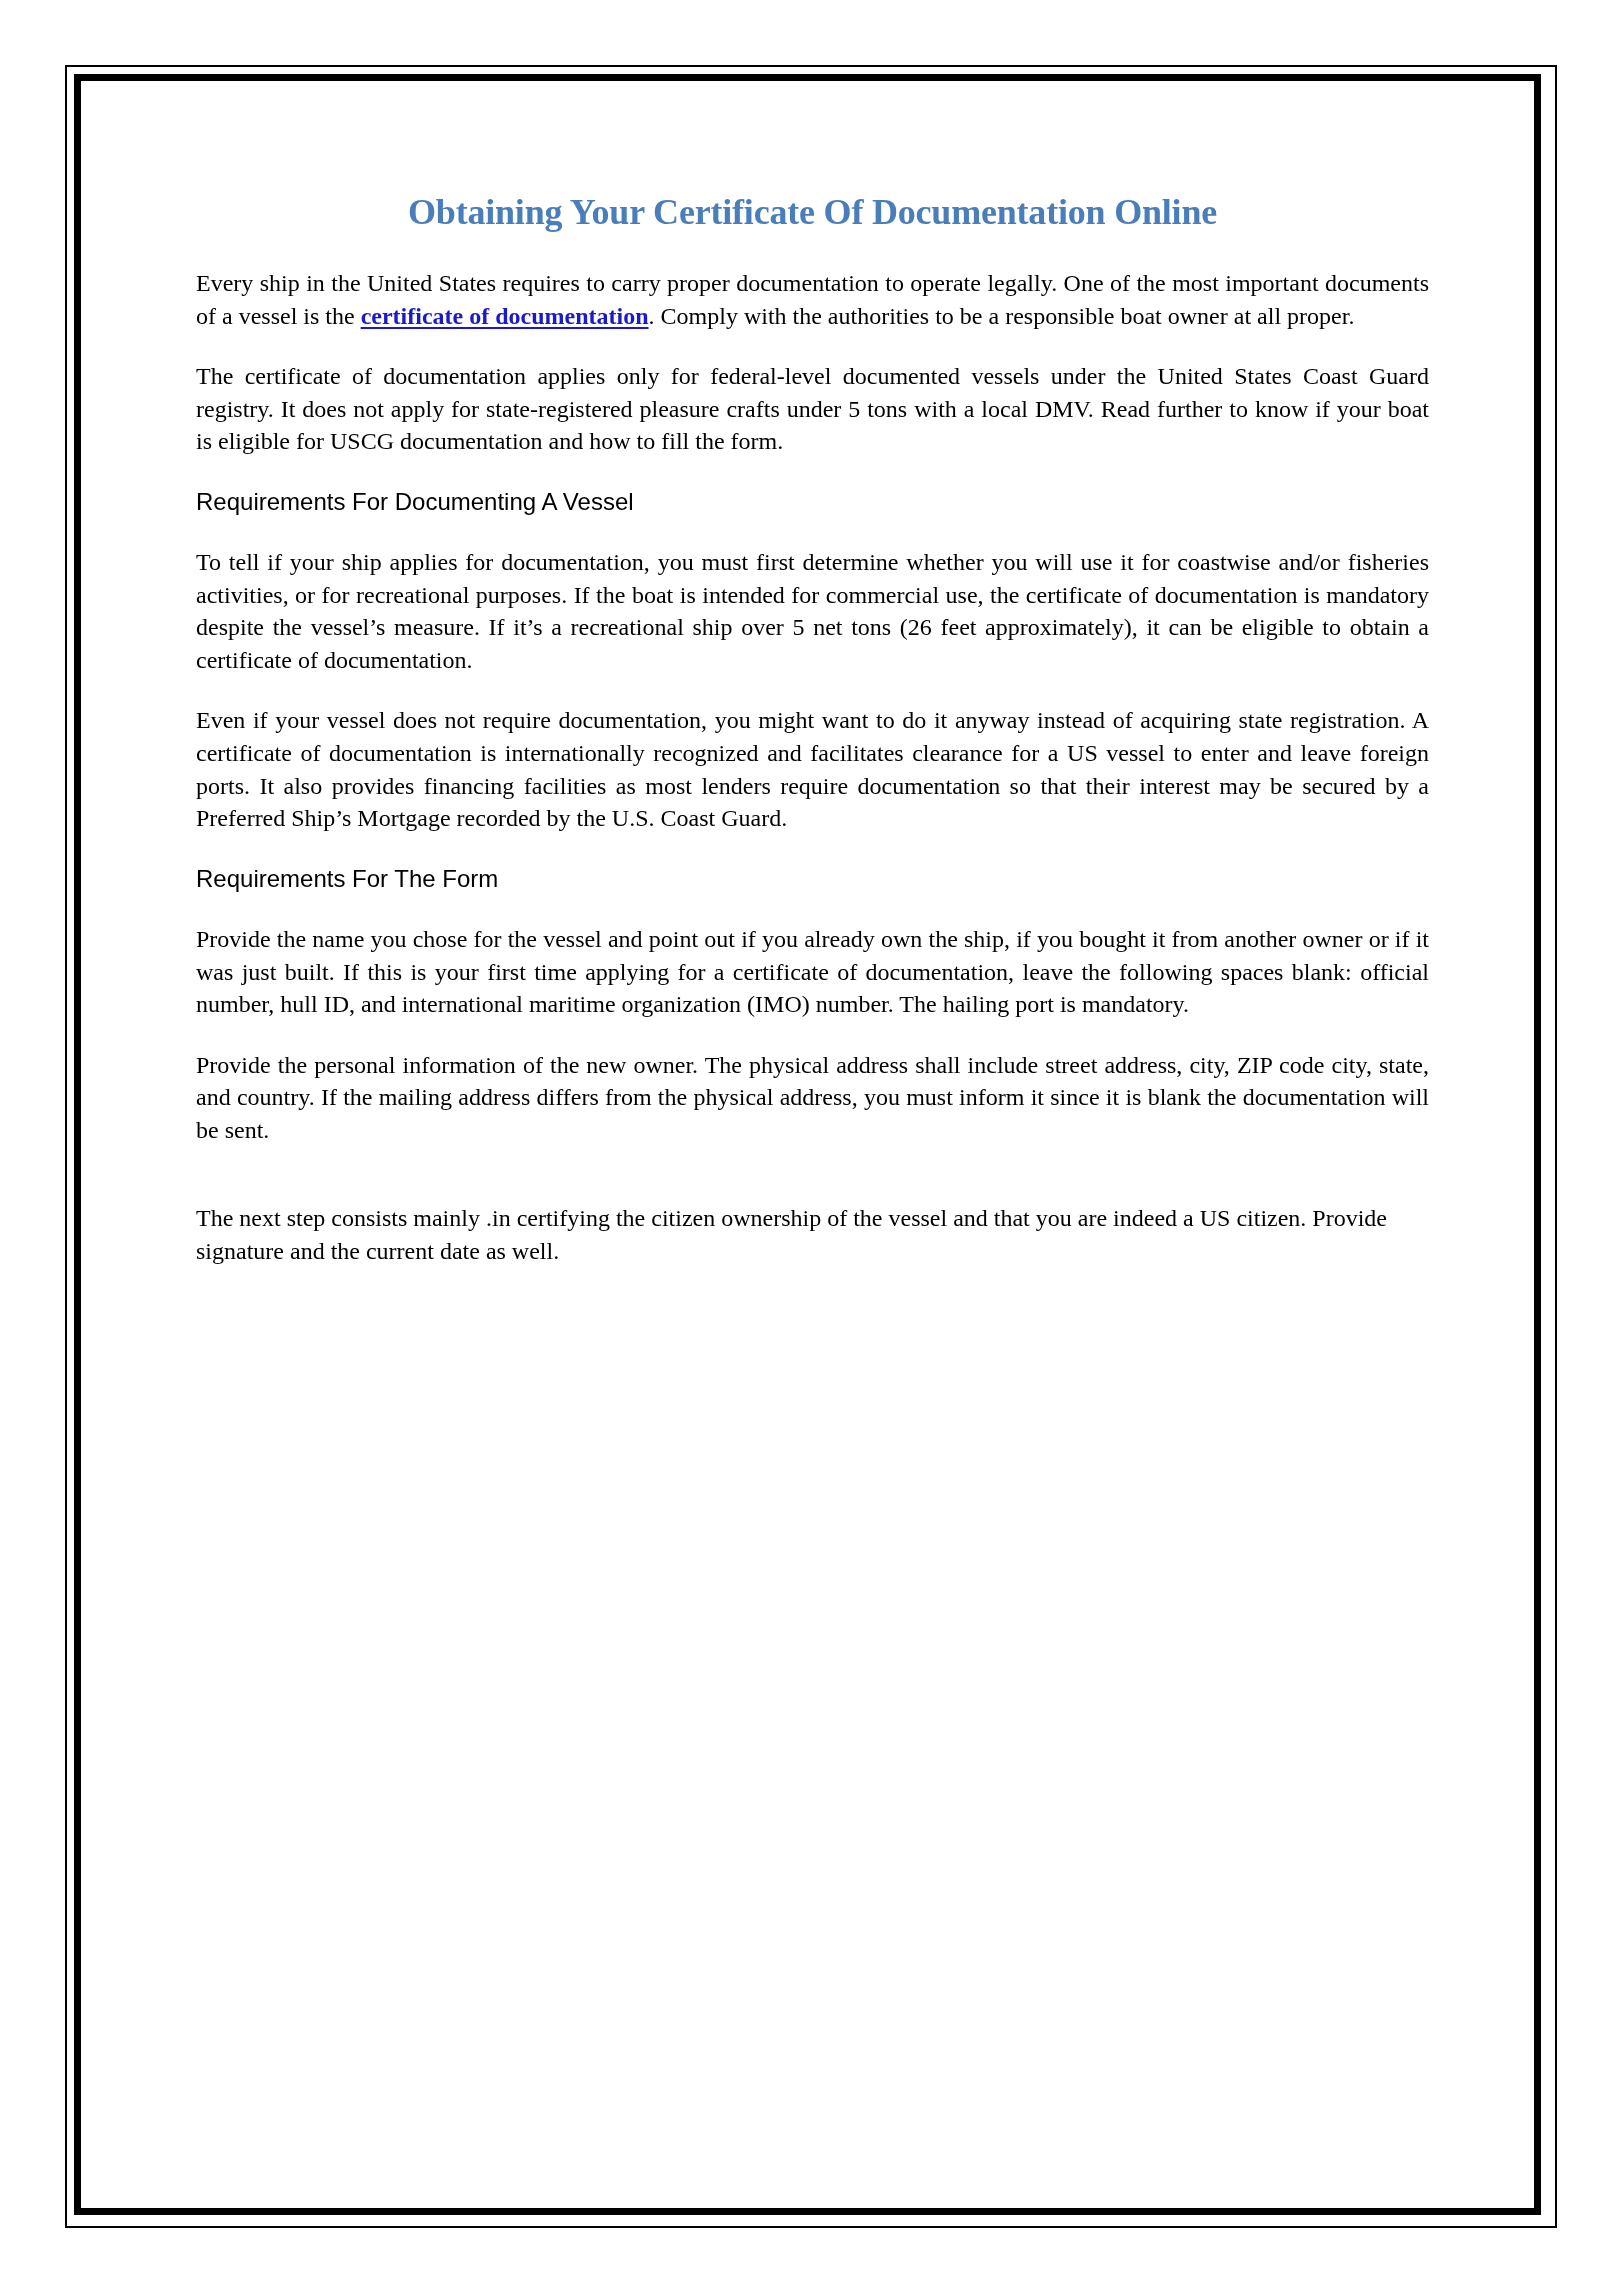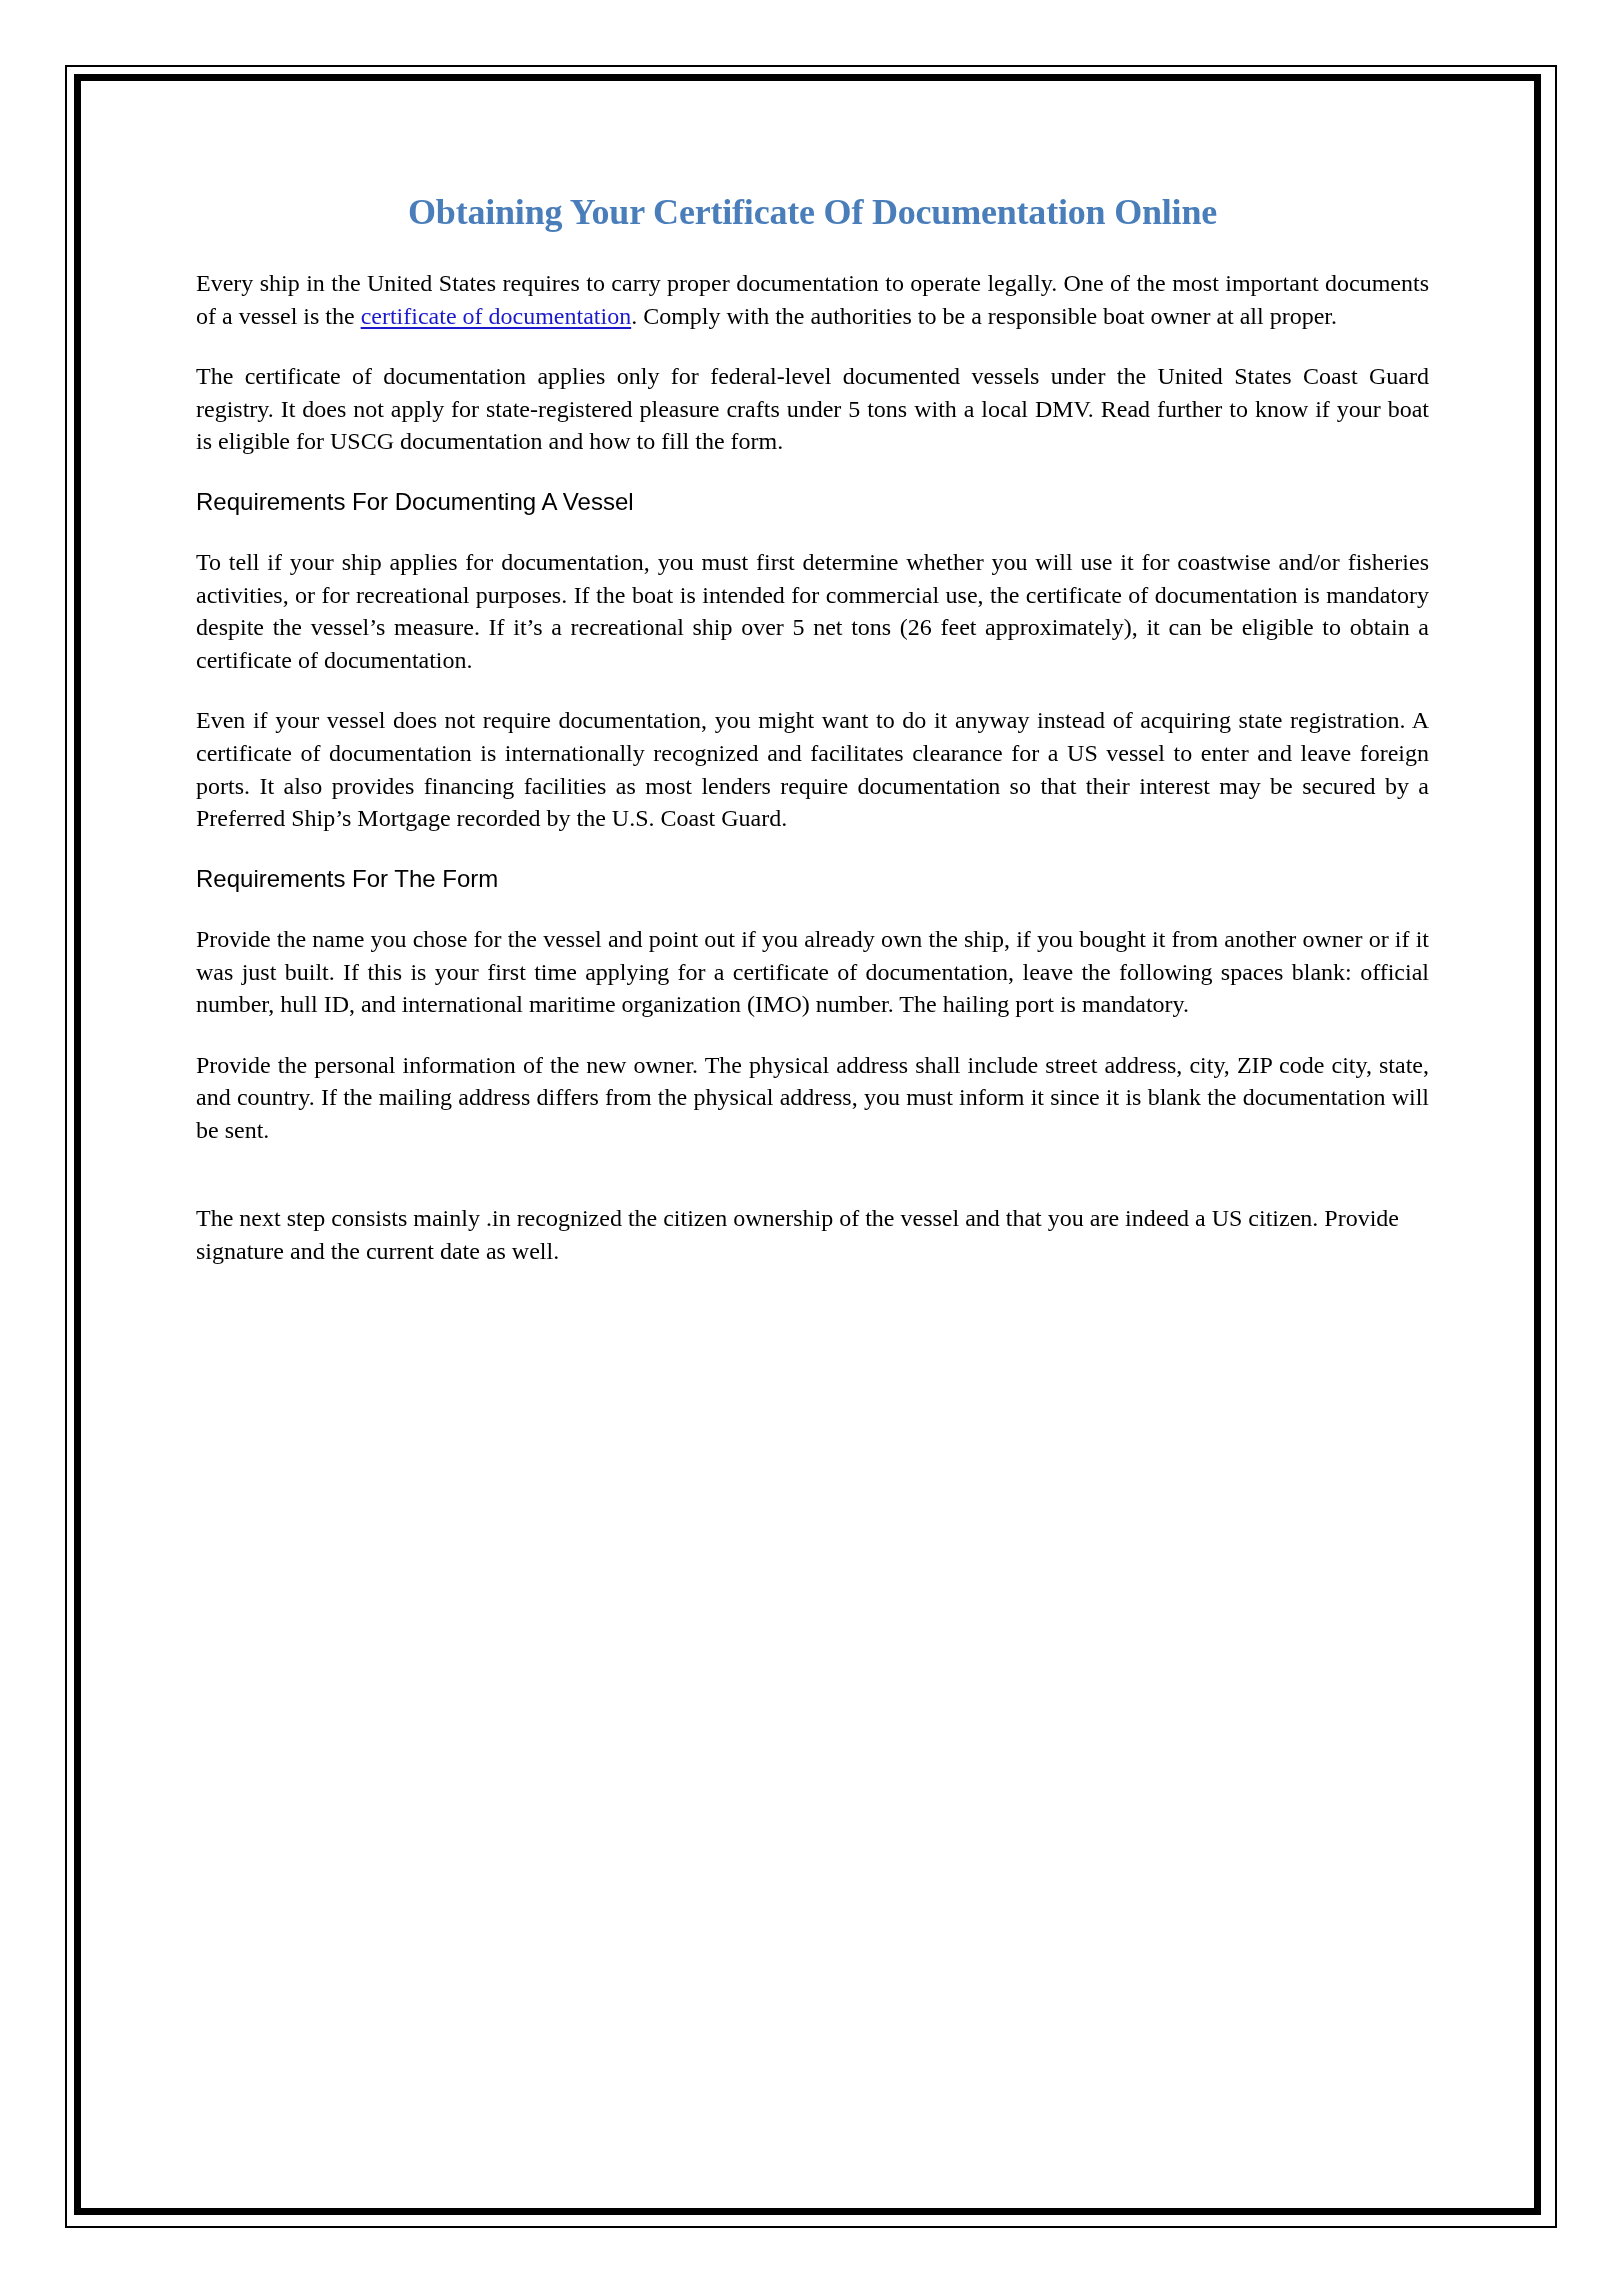--- a/index.html
+++ b/index.html
@@ -85,21 +85,21 @@
 
   .para-gap {
     height: 28px;
   }
   .para-gap.first {
     height: 35px;
   }
 
   .doc-link {
     color: #1A1ACC;
-    font-weight: normal;
+    font-weight: bold;
     text-decoration: underline;
     text-decoration-color: #1A1ACC;
     text-underline-offset: 3.1px;
     cursor: pointer;
   }
 </style>
 </head>
 <body>
 
 <div id="page-frame-outer"></div>
@@ -139,16 +139,16 @@
 
   <div class="para-gap"></div>
 
   <p class="doc-paragraph">Provide the personal information of the new owner. The physical address shall include street address, city, ZIP code city, state, and country. If the mailing address differs from the physical address, you must inform it since it is blank the documentation will be sent.</p>
 
   <div class="para-gap"></div>
 
 
   <div class="para-gap"></div>
 
-  <p class="doc-paragraph flow-left">The next step consists mainly .in recognized the citizen ownership of the vessel and that you are indeed a US citizen. Provide signature and the current date as well.</p>
+  <p class="doc-paragraph flow-left">The next step consists mainly .in certifying the citizen ownership of the vessel and that you are indeed a US citizen. Provide signature and the current date as well.</p>
 
 </div>
 
 
 </body></html>

